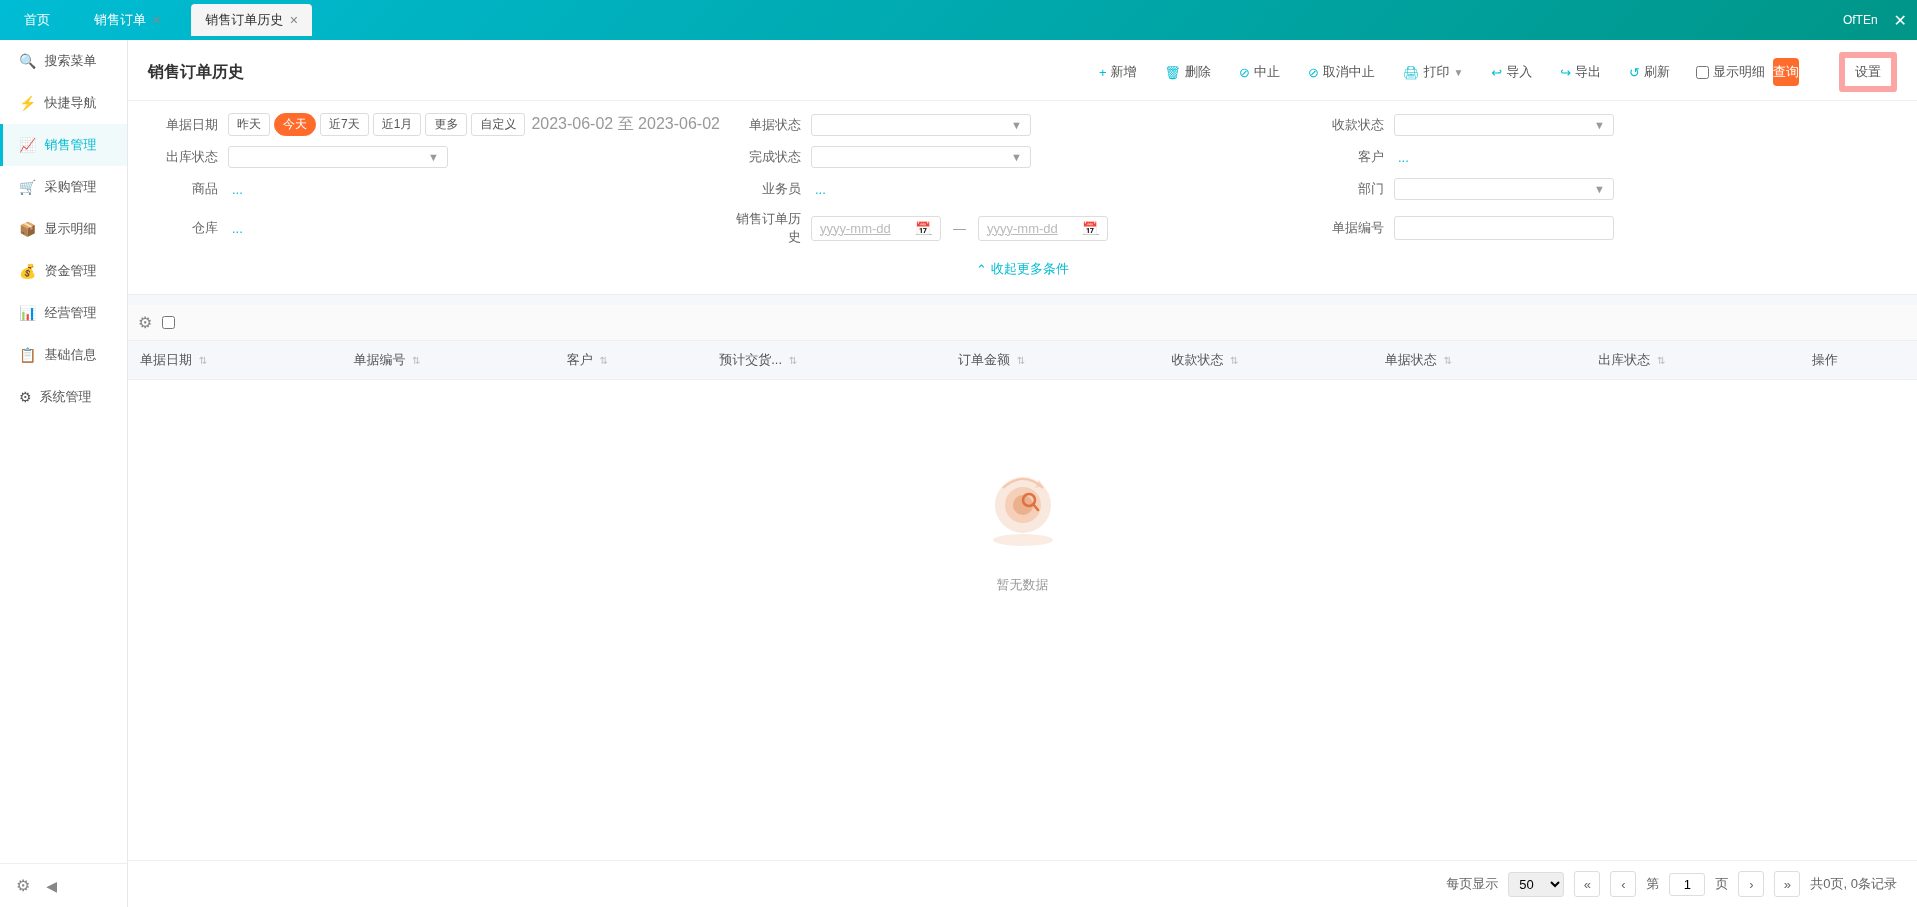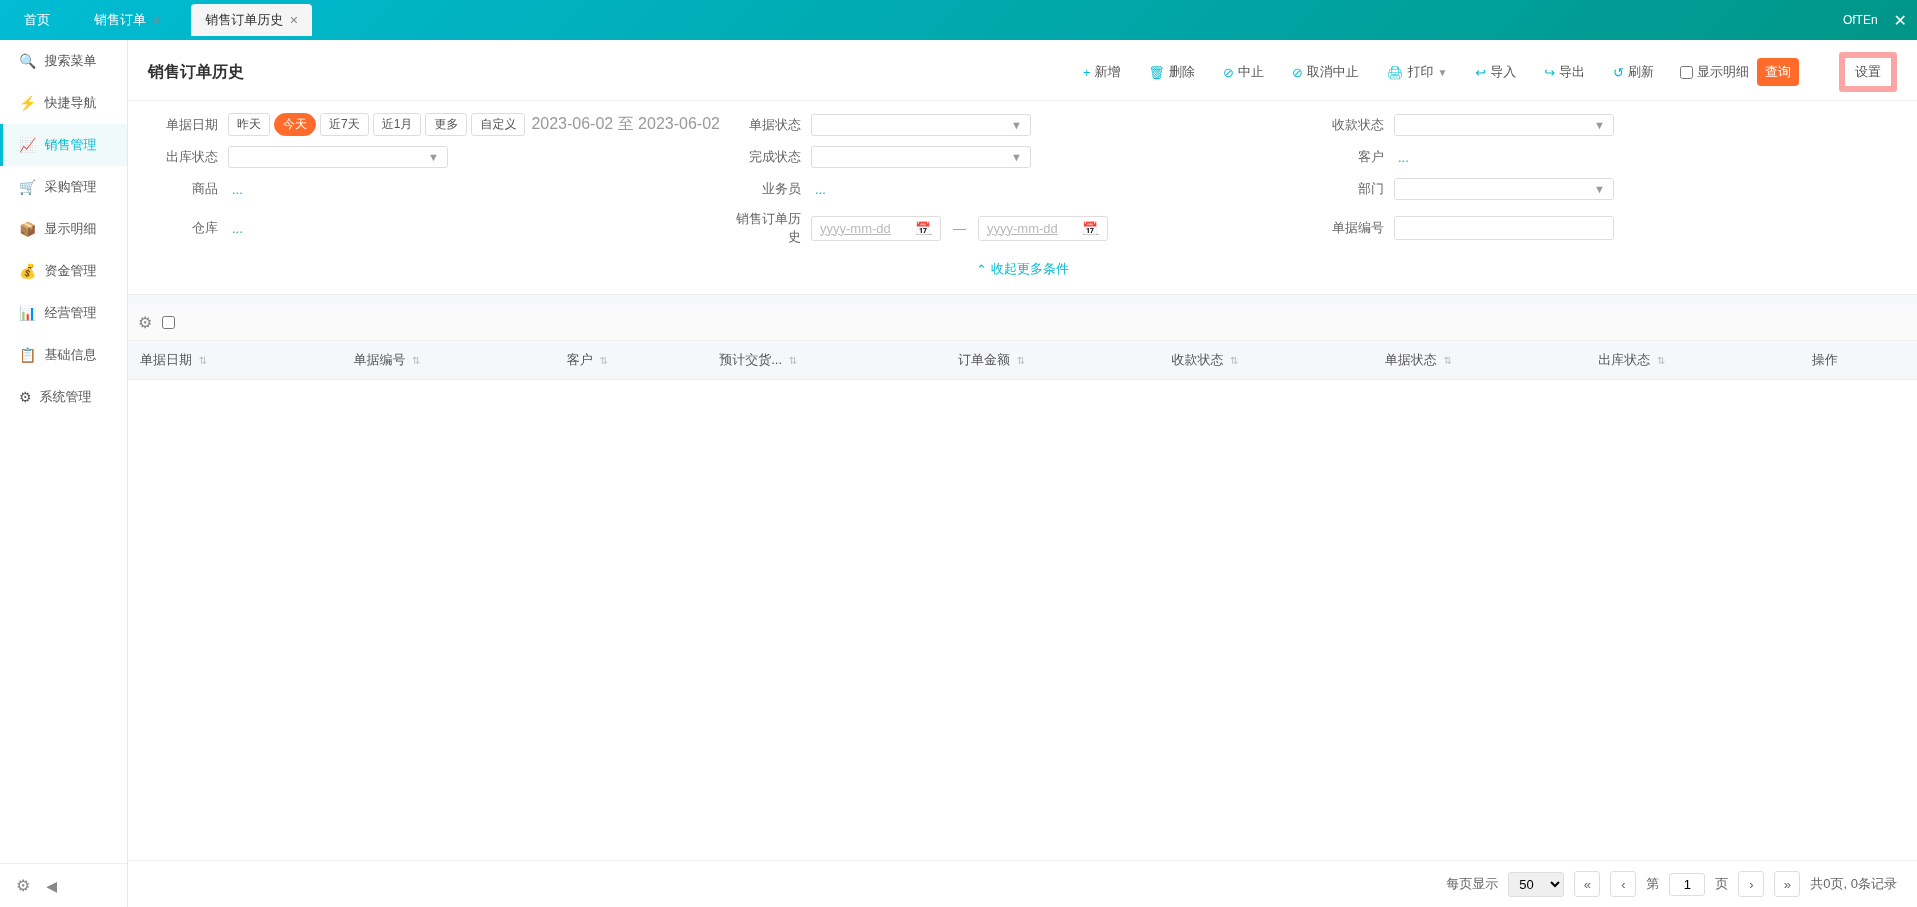--- a/index.html
+++ b/index.html
@@ -122,21 +122,21 @@
       display: flex;
       align-items: center;
       gap: 4px;
       padding: 5px 10px;
       border: none;
       background: none;
       cursor: pointer;
       color: #555;
       font-size: 13px;
     }
-    .toolbar-btn.orange { background: #ff6b2b; color: #fff; border-radius: 4px; padding: 5px 8px; }
+    .toolbar-btn.orange { background: #ff6b2b; color: #fff; border-radius: 4px; padding: 5px 0; }
     .display-check { display: flex; align-items: center; gap: 4px; color: #555; }
 
     
     .filter-area {
       background: #fff;
       padding: 12px 20px;
       border-bottom: 1px solid #eee;
       flex-shrink: 0;
     }
     .filter-row {
@@ -574,20 +574,33 @@
             <th>
               出库状态 <span class="sort-icon">⇅</span>
             </th>
             <th>操作</th>
           </tr>
         </thead>
         <tbody>
         </tbody>
       </table>
 
+      <div class="empty-state">
+        <svg class="empty-icon" viewBox="0 0 100 100">
+          <ellipse cx="50" cy="80" rx="30" ry="6" fill="#f5d9c8" opacity="0.5"></ellipse>
+          <circle cx="50" cy="45" r="28" fill="#f5d9c8" opacity="0.6"></circle>
+          <circle cx="50" cy="45" r="18" fill="#f5c4a8" opacity="0.7"></circle>
+          <circle cx="50" cy="45" r="10" fill="#e8a882" opacity="0.8"></circle>
+          <circle cx="56" cy="40" r="6" fill="none" stroke="#e07040" stroke-width="2.5"></circle>
+          <line x1="60" y1="44" x2="65" y2="50" stroke="#e07040" stroke-width="2.5" stroke-linecap="round"></line>
+          <path d="M30 28 Q50 10 70 28" fill="none" stroke="#f5b896" stroke-width="2" opacity="0.7"></path>
+          <path d="M62 28 L66 20 L70 26" fill="#f5c4a8" opacity="0.6"></path>
+        </svg>
+        <span class="empty-text">暂无数据</span>
+      </div>
     </div>
 
     <div class="pagination">
       <span class="pagination-label">每页显示</span>
       <select class="pagination-select">
         <option>50</option>
         <option>10</option>
         <option>20</option>
         <option>100</option>
       </select>

